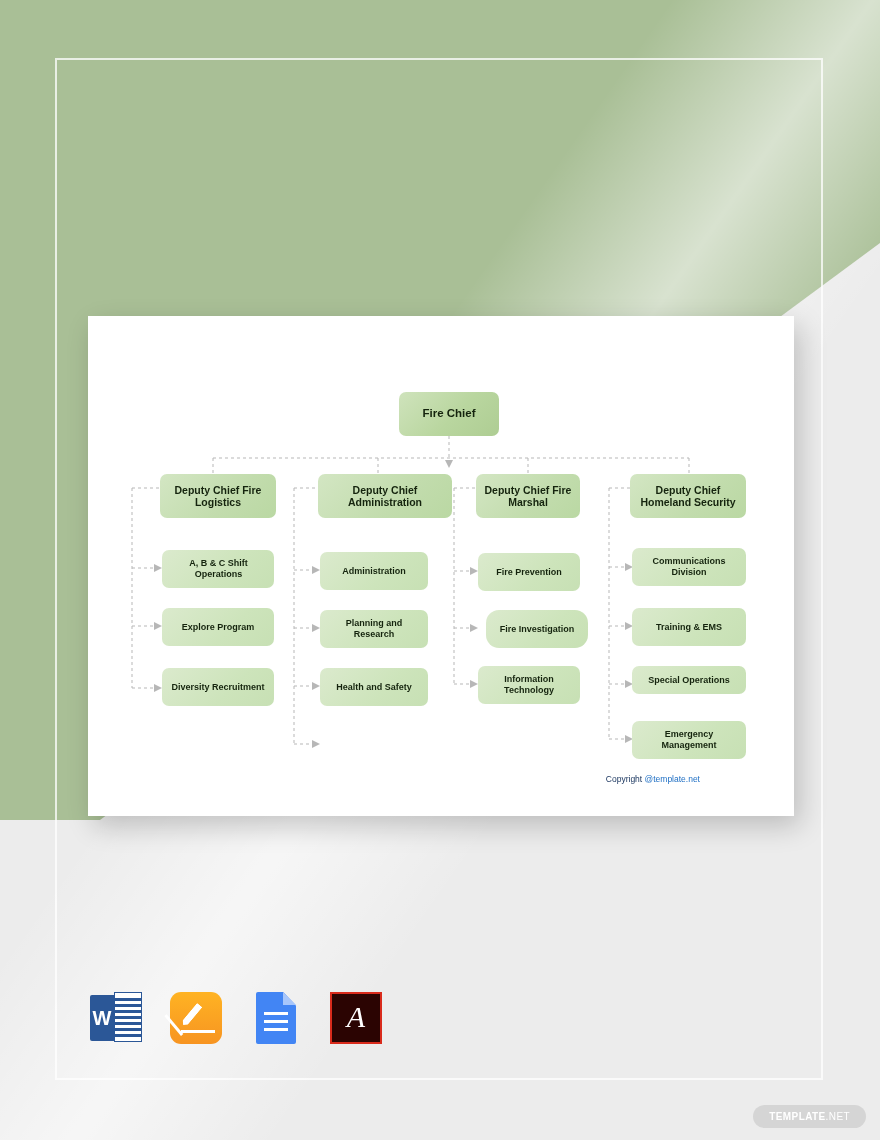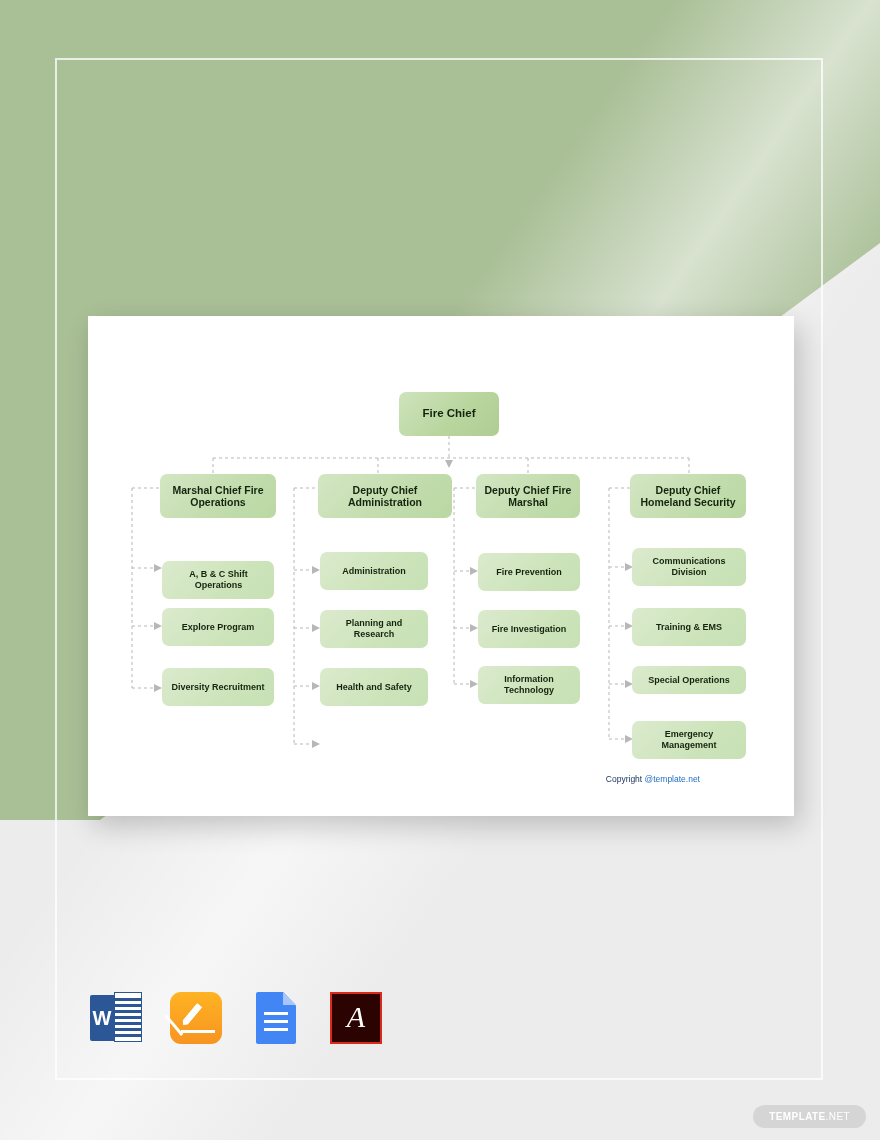--- a/index.html
+++ b/index.html
@@ -288,23 +288,23 @@
         <polygon points="545,368 537,364 537,372"></polygon>
         <polygon points="545,423 537,419 537,427"></polygon>
       </g>
     </svg>
 
     <div class="node root" style="left:311px; top:76px; width:100px; height:44px;">
       <span>Fire Chief</span>
     </div>
 
     <div class="node lvl1" style="left:72px; top:158px; width:116px; height:44px;">
-      <span>Marshal Chief Fire Operations</span>
-    </div>
-    <div class="node lvl2" style="left:74px; top:245px; width:112px; height:38px;padding-left:7px;">
+      <span>Deputy Chief Fire Logistics</span>
+    </div>
+    <div class="node lvl2" style="left:74px; top:234px; width:112px; height:38px;padding-left:7px;">
       <span>A, B &amp; C Shift Operations</span>
     </div>
     <div class="node lvl2" style="left:74px; top:292px; width:112px; height:38px;">
       <span>Explore Program</span>
     </div>
     <div class="node lvl2" style="left:74px; top:352px; width:112px; height:38px;">
       <span>Diversity Recruitment</span>
     </div>
 
     <div class="node lvl1" style="left:230px; top:158px; width:134px; height:44px;">
@@ -319,21 +319,21 @@
     <div class="node lvl2" style="left:232px; top:352px; width:108px; height:38px;text-align:center;">
       <span>Health and Safety</span>
     </div>
 
     <div class="node lvl1" style="left:388px; top:158px; width:104px; height:44px;">
       <span>Deputy Chief Fire Marshal</span>
     </div>
     <div class="node lvl2" style="left:390px; top:237px; width:102px; height:38px;">
       <span>Fire Prevention</span>
     </div>
-    <div class="node lvl2" style="left:390px; top:294px; width:102px; height:38px;">
+    <div class="node lvl2" style="left:398px; top:294px; width:102px; height:38px;border-radius:13px;">
       <span>Fire Investigation</span>
     </div>
     <div class="node lvl2" style="left:390px; top:350px; width:102px; height:38px;">
       <span>Information Technology</span>
     </div>
 
     <div class="node lvl1" style="left:542px; top:158px; width:116px; height:44px;">
       <span>Deputy Chief Homeland Security</span>
     </div>
     <div class="node lvl2" style="left:544px; top:232px; width:114px; height:38px;">

